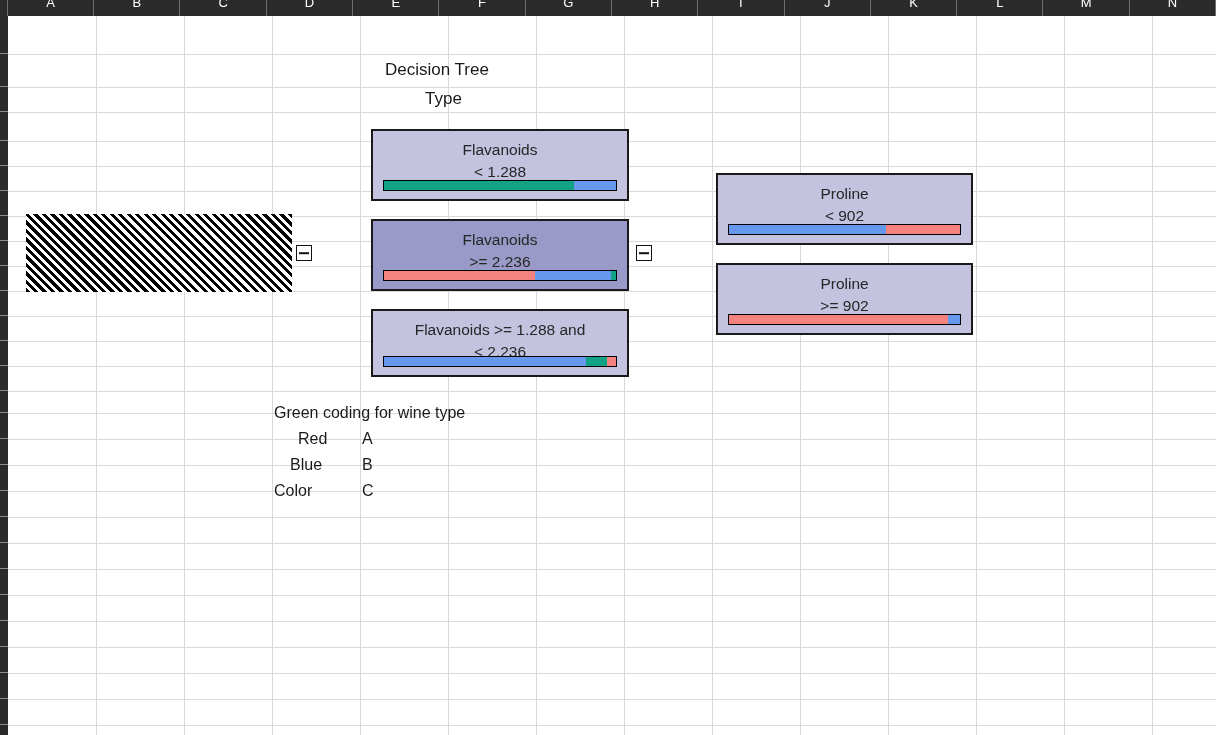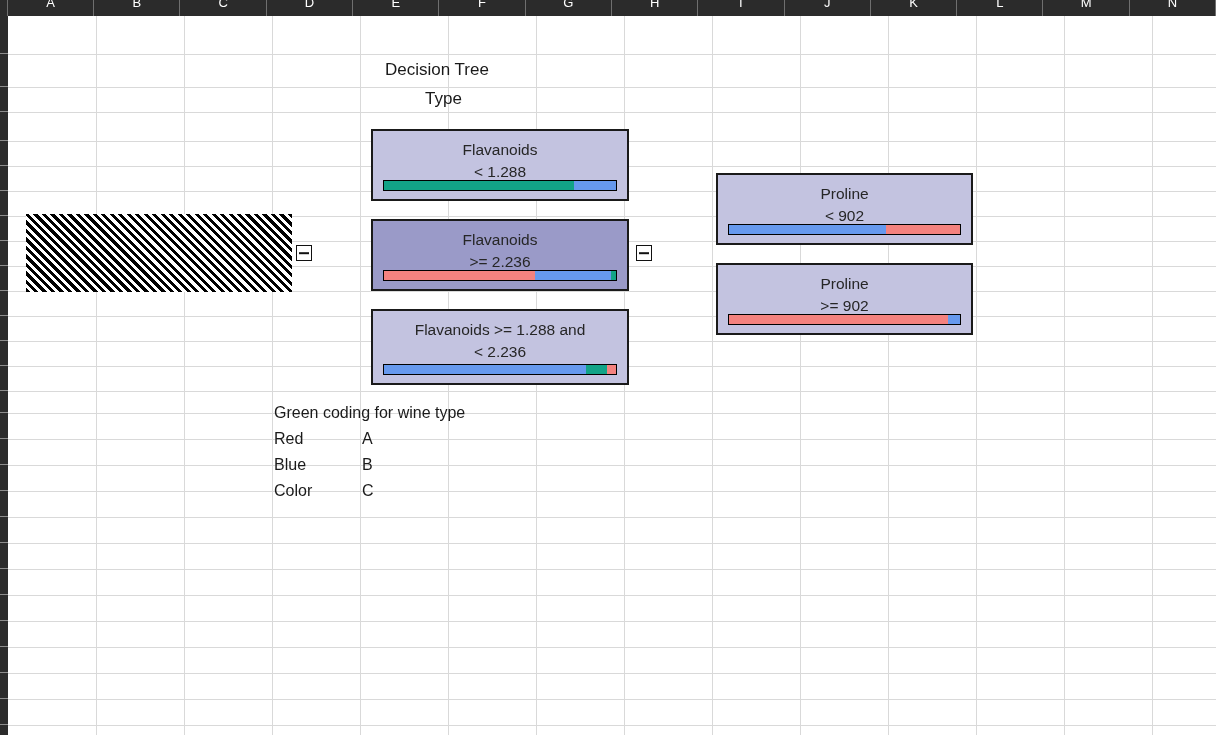--- a/index.html
+++ b/index.html
@@ -50,23 +50,23 @@
     position: absolute; z-index: 3;
     color: #1a1a1a; white-space: nowrap;
   }
   #title-main   { left: 358px; top: 20px;  font-size: 28px; }
   #title-sub    { left: 385px; top: 60px;  font-size: 17px; }
   #title-sub2   { left: 425px; top: 89px;  font-size: 17px; }
 
   
   .legend-cell { font-size: 16px; color:#1a1a1a; }
   #lg-title { left: 274px; top: 404px; }
-  #lg-r-name { left: 274px; top: 430px; }
+  #lg-r-name { left: 274px; top: 430px; padding-left: 24px; }
   #lg-r-val  { left: 362px; top: 430px; }
-  #lg-b-name { left: 274px; top: 456px; }
+  #lg-b-name { left: 290px; top: 456px; }
   #lg-b-val  { left: 362px; top: 456px; }
   #lg-g-name { left: 274px; top: 482px; }
   #lg-g-val  { left: 362px; top: 482px; }
 
   
   #tree { position: absolute; left: 0; top: 0; width: 1216px; height: 735px; z-index: 3; }
   #tree-svg { position: absolute; left: 0; top: 0; width: 1216px; height: 735px; }
 
   .node {
     position: absolute;
@@ -203,21 +203,21 @@
       </div>
       <div class="node" style="left: 371px; top: 219px; width: 258px; height: 72px; background: rgb(154, 154, 200);">
         <div class="label">Flavanoids
 &gt;= 2.236</div>
         <div class="bar">
           <div class="seg" style="width: 65%; background: rgb(244, 130, 127);"></div>
           <div class="seg" style="width: 33%; background: rgb(102, 153, 238);"></div>
           <div class="seg" style="width: 2%; background: rgb(18, 163, 135);"></div>
         </div>
       </div>
-      <div class="node" style="left: 371px; top: 309px; width: 258px; height: 76px; background: rgb(195, 195, 224);">
+      <div class="node" style="left: 371px; top: 309px; width: 258px; height: 68px; background: rgb(195, 195, 224);">
         <div class="label">Flavanoids &gt;= 1.288 and
 &lt; 2.236</div>
         <div class="bar">
           <div class="seg" style="width: 87%; background: rgb(102, 153, 238);"></div>
           <div class="seg" style="width: 9%; background: rgb(18, 163, 135);"></div>
           <div class="seg" style="width: 4%; background: rgb(244, 130, 127);"></div>
         </div>
       </div>
       <div class="node" style="left: 716px; top: 173px; width: 257px; height: 72px; background: rgb(195, 195, 224);">
         <div class="label">Proline

